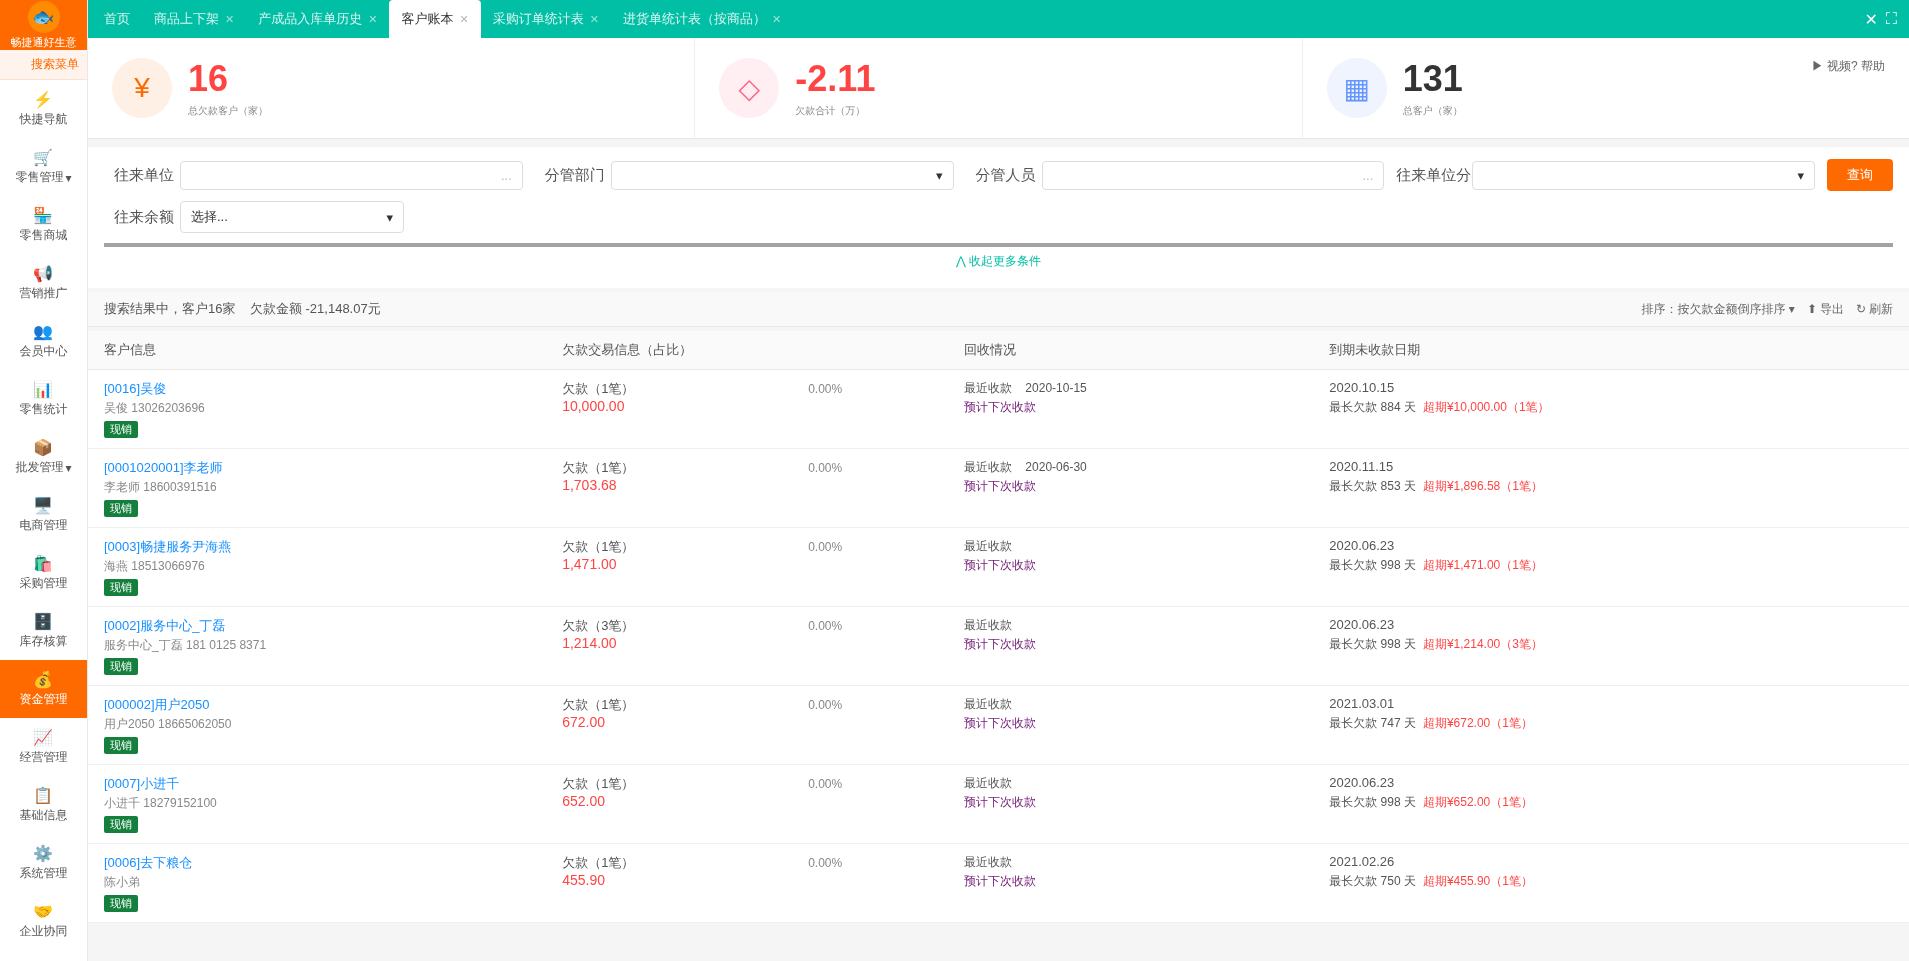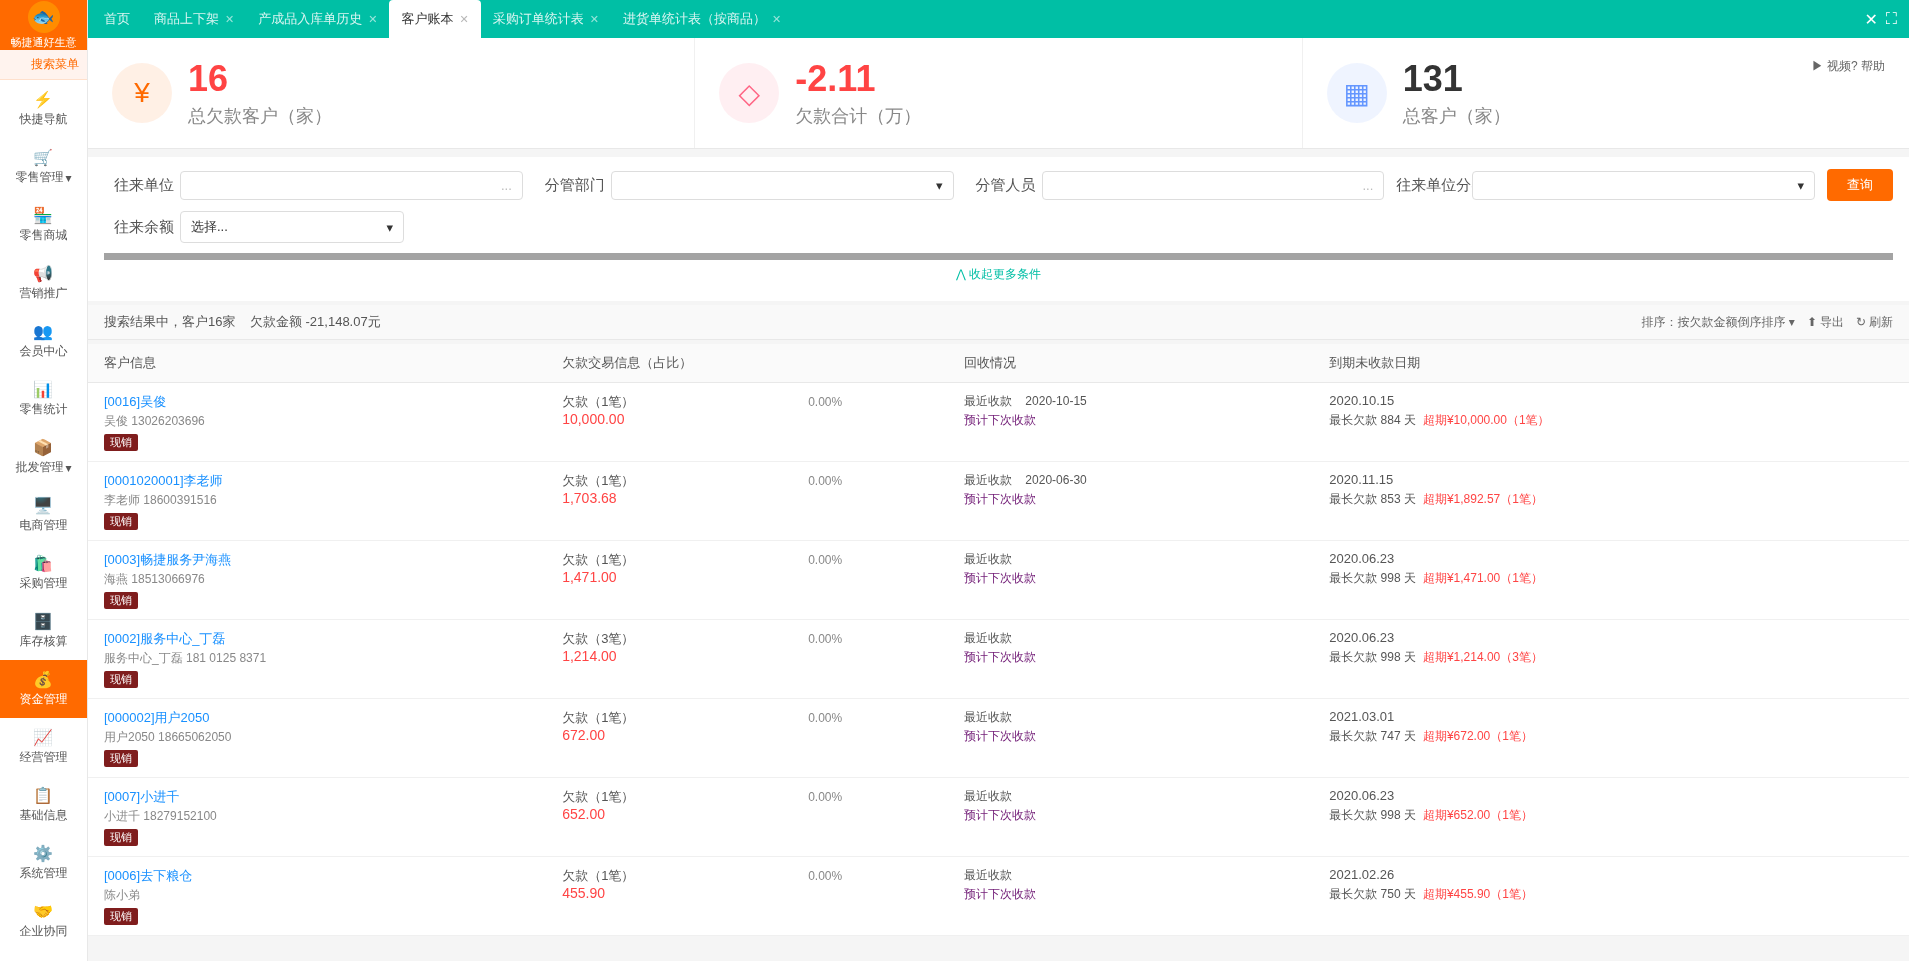--- a/index.html
+++ b/index.html
@@ -39,47 +39,47 @@
     .stats-row { display: flex; background: #fff; border-bottom: 1px solid #e8e8e8; }
     .stat-card { flex: 1; padding: 20px 24px; display: flex; align-items: center; gap: 16px; border-right: 1px solid #f0f0f0; }
     .stat-card:last-child { border-right: none; }
     .stat-icon { width: 60px; height: 60px; border-radius: 50%; display: flex; align-items: center; justify-content: center; font-size: 28px; flex-shrink: 0; }
     .stat-icon.orange { background: rgba(255, 106, 0, 0.1); color: #ff6a00; }
     .stat-icon.pink { background: rgba(255, 100, 130, 0.1); color: #ff6484; }
     .stat-icon.blue { background: rgba(100, 150, 255, 0.1); color: #6496ff; }
     .stat-info .number { font-size: 36px; font-weight: bold; }
     .stat-info .number.red { color: #ff4444; }
     .stat-info .number.dark { color: #333; }
-    .stat-info .label { font-size: 18px; color: #888; margin-top: 4px; }
+    .stat-info .label { font-size: 10px; color: #888; margin-top: 4px; }
     .stat-right-actions { display: flex; gap: 0; align-self: flex-start; margin-left: auto; font-size: 12px; color: #666; cursor: pointer; }
 
     
     .filter-area { background: #fff; padding: 12px 16px; margin-top: 8px; }
     .filter-row { display: flex; align-items: center; gap: 12px; margin-bottom: 10px; }
     .filter-item { display: flex; align-items: center; gap: 6px; flex: 1; }
     .filter-label { font-size: 15px; color: #555; white-space: nowrap; width: 70px; text-align: right; }
     .filter-input { flex: 1; border: 1px solid #ddd; border-radius: 4px; padding: 6px 10px; font-size: 13px; display: flex; align-items: center; justify-content: space-between; cursor: pointer; background: #fff; }
     .filter-input .dots { color: #bbb; }
     .filter-select { flex: 1; border: 1px solid #ddd; border-radius: 4px; padding: 6px 10px; font-size: 13px; display: flex; align-items: center; justify-content: space-between; cursor: pointer; background: #fff; }
-    .collapse-btn { text-align: center; padding: 6px; color: #00bfa5; font-size: 12px; cursor: pointer; border-top: 7px solid #a3a3a3; }
+    .collapse-btn { text-align: center; padding: 6px; color: #00bfa5; font-size: 12px; cursor: pointer; border-top: 4px solid #a3a3a3; }
     .query-btn { background: #ff6a00; color: #fff; border: none; border-radius: 4px; padding: 7px 20px; font-size: 13px; cursor: pointer; white-space: nowrap; }
 
     
     .results-bar { background: #f9f9f9; padding: 8px 16px; display: flex; align-items: center; justify-content: space-between; border-bottom: 1px solid #e8e8e8; font-size: 13px; color: #555; margin-top: 4px; }
     .results-actions { display: flex; gap: 12px; font-size: 12px; color: #666; }
     .results-actions .action { display: flex; align-items: center; gap: 3px; cursor: pointer; }
 
     
     .data-table { width: 100%; background: #fff; border-collapse: collapse; }
     .data-table thead th { background: #fafafa; padding: 10px 16px; font-size: 13px; font-weight: 500; color: #555; border-bottom: 1px solid #e8e8e8; text-align: left; }
     .data-table tbody tr { border-bottom: 1px solid #f0f0f0; }
     .data-table tbody td { padding: 10px 16px; vertical-align: top; }
     .customer-name { color: #1890ff; font-size: 13px; cursor: pointer; }
     .customer-phone { font-size: 12px; color: #888; margin-top: 2px; }
-    .tag { display: inline-block; background: #7f1d1d; color: #fff; font-size: 11px; padding: 1px 6px; border-radius: 2px; margin-top: 4px; }
+    .tag { display: inline-block; background: #15803d; color: #fff; font-size: 11px; padding: 1px 6px; border-radius: 2px; margin-top: 4px; }
     .amount-red { color: #ff4444; font-size: 14px; font-weight: 500; }
     .amount-pct { color: #888; font-size: 12px; margin-top: 2px; }
     .debt-count { color: #555; font-size: 13px; }
     .last-payment { font-size: 12px; color: #555; }
     .next-payment { font-size: 12px; color: #701a75; margin-top: 2px; }
     .overdue-day { color: #555; font-size: 12px; }
     .overdue-link { color: #ff4444; font-size: 12px; cursor: pointer; }
     .overdue-date { color: #555; font-size: 13px; }
 
     .table-wrapper { overflow-y: auto; background: #fff; margin-top: 4px; }
@@ -360,21 +360,21 @@
       <div class="amount-pct">0.00%</div>
     </td>
     <td>
       <div class="last-payment">最近收款&nbsp;&nbsp;&nbsp;&nbsp;2020-06-30</div>
       <div class="next-payment">预计下次收款</div>
     </td>
     <td>
       <div class="overdue-date">2020.11.15</div>
       <div style="margin-top:4px;">
         <span class="overdue-day">最长欠款 853 天&nbsp;</span>
-        <span class="overdue-link">超期¥1,892.57（1笔）</span>
+        <span class="overdue-link">超期¥1,896.58（1笔）</span>
       </div>
     </td>
   </tr>
             <tr>
     <td>
       <div class="customer-name">[0003]畅捷服务尹海燕</div>
       <div class="customer-phone">海燕  18513066976</div>
       <span class="tag">现销</span>
     </td>
     <td>

